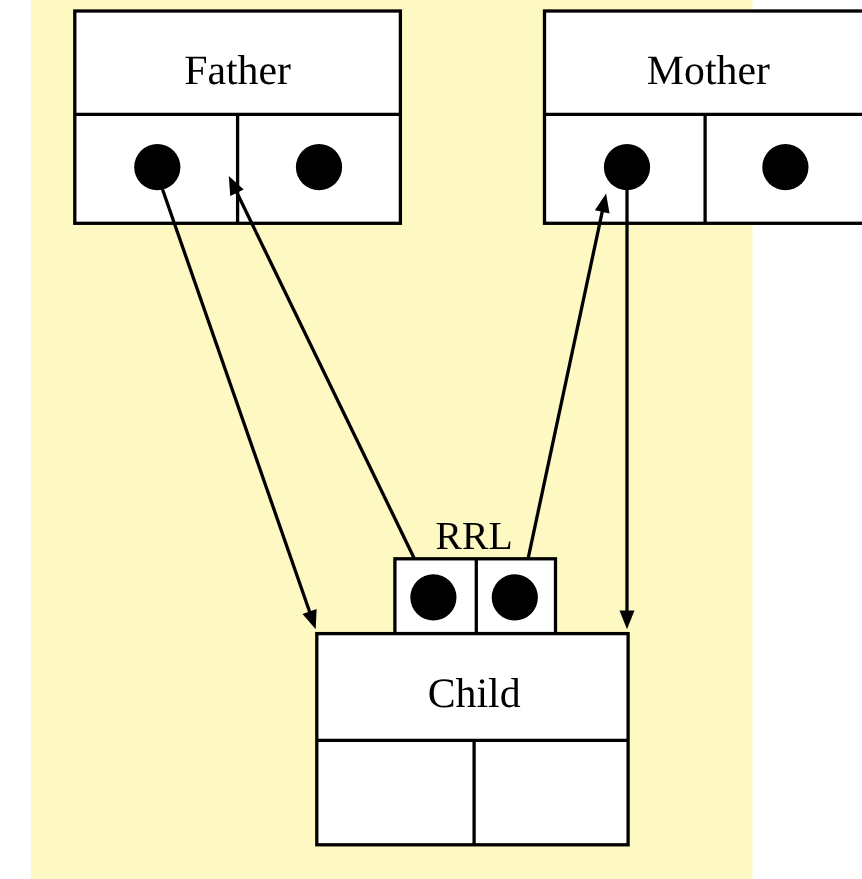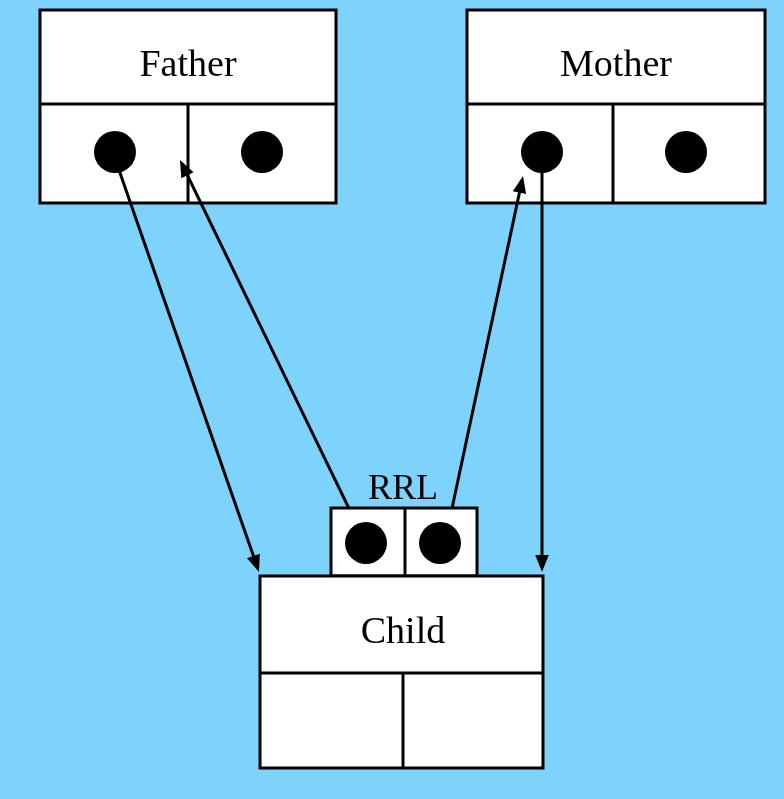--- a/index.html
+++ b/index.html
@@ -9,23 +9,24 @@
     background: #ffffff;
   }
   body {
     width: 784px;
     height: 799px;
     font-family: "Liberation Serif", "DejaVu Serif", serif;
     overflow: hidden;
   }
   #diagram-root {
     position: relative;
-    width: 784px;
+    width: 656px;
     height: 799px;
-    background: #7dd3fc;
+    background: #fef9c3;
+    margin-left: 28px;
   }
   svg#diagram-svg {
     display: block;
     width: 784px;
     height: 799px;
   }
   .box-rect {
     fill: #ffffff;
     stroke: #000000;
   }

